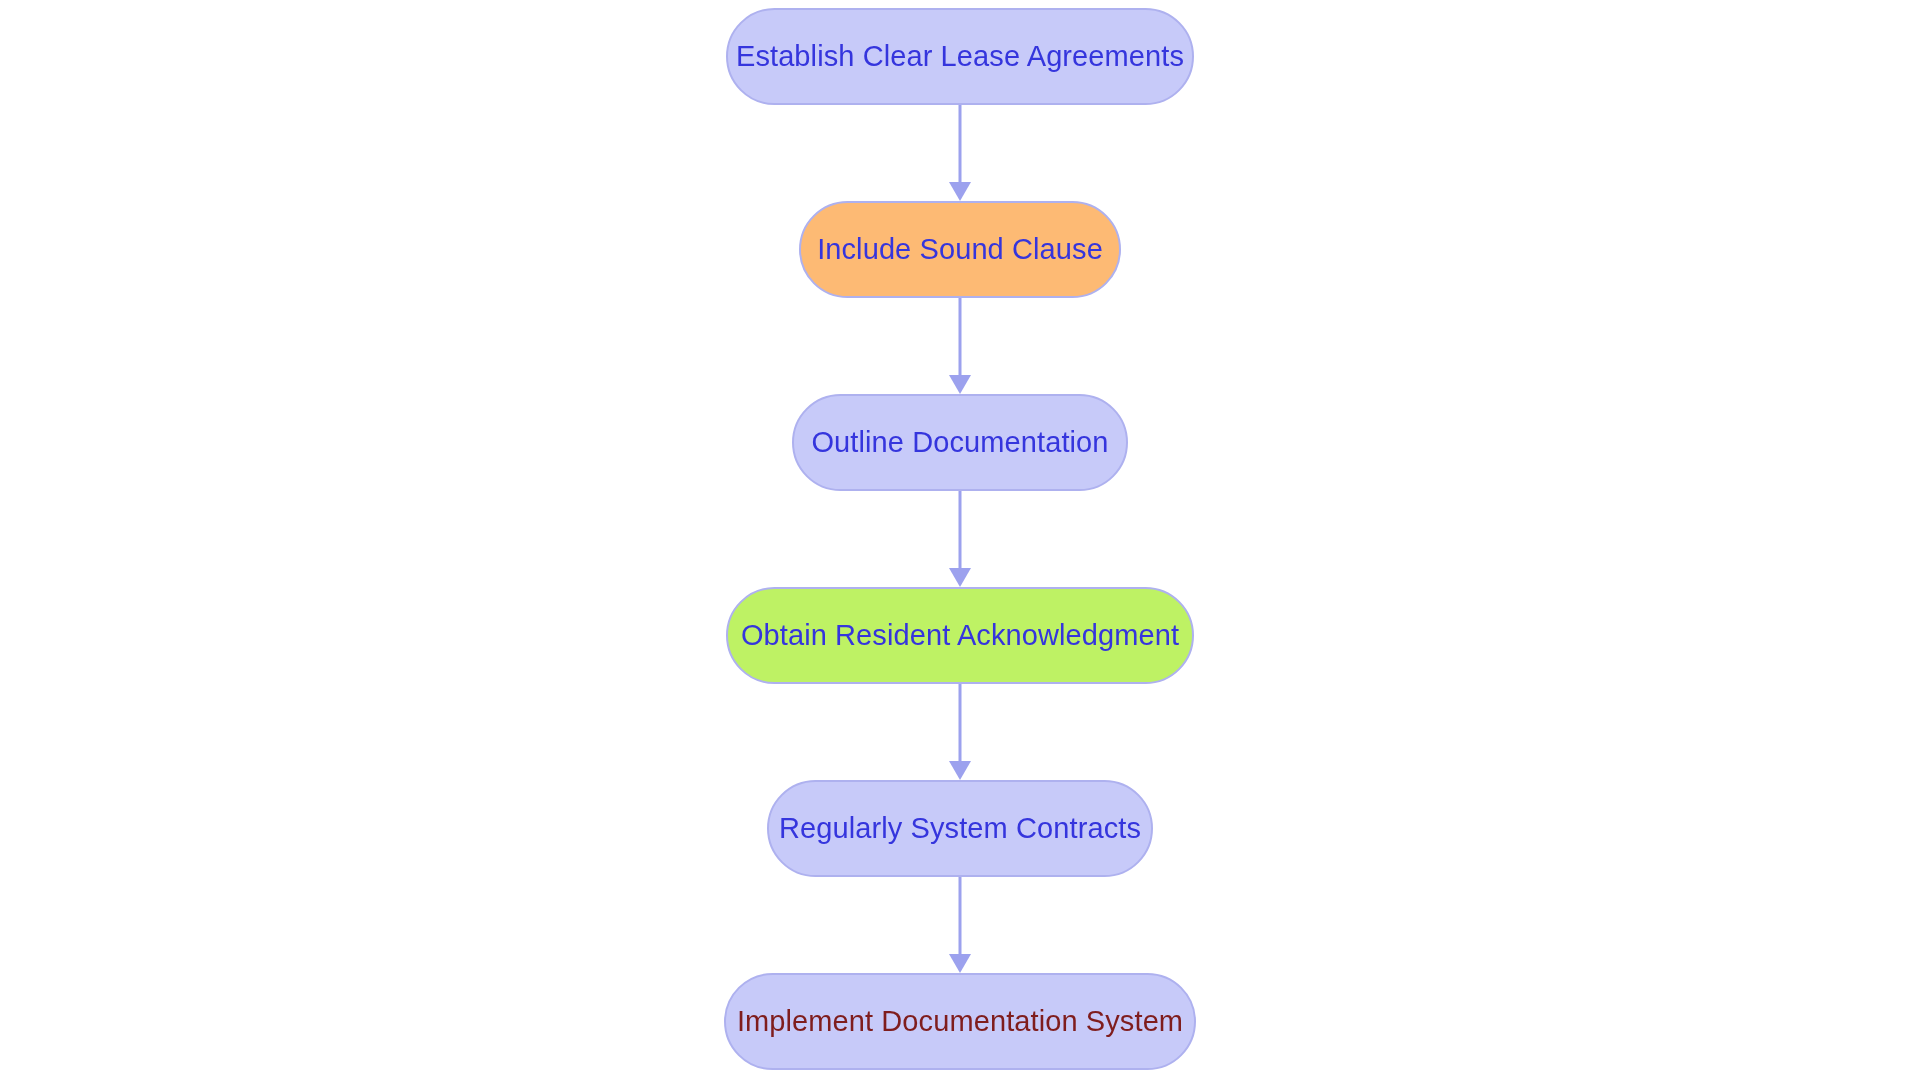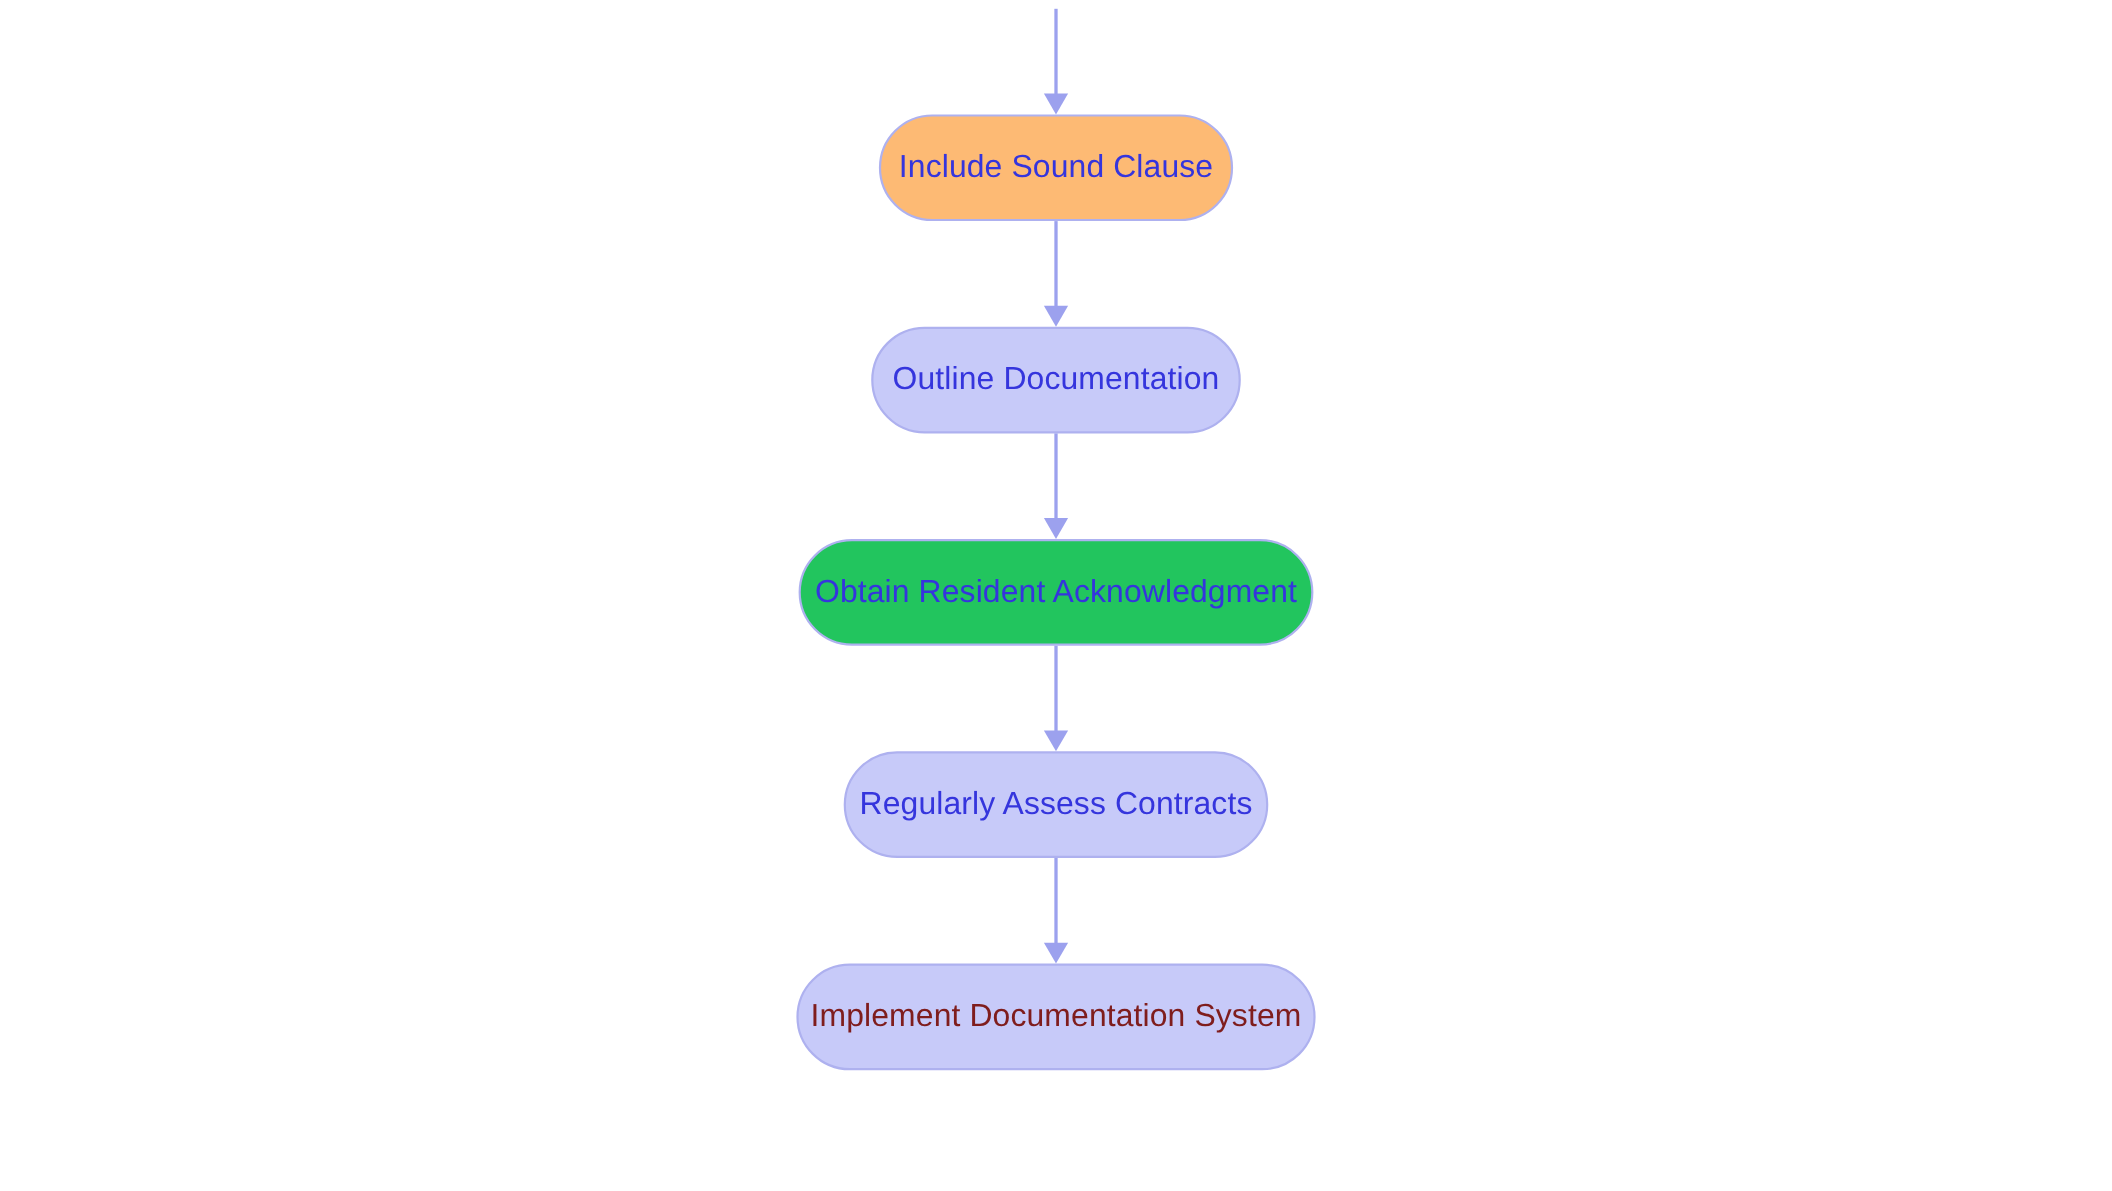--- a/index.html
+++ b/index.html
@@ -85,20 +85,23 @@
     border-right: 11px solid transparent;
     border-top: 19px solid #9ca1ee;
   }
 </style>
 </head>
 <body>
 
 <div id="flowchart" style="background: rgb(255, 255, 255);">
   <div class="flow-column">
 
+    <div class="node" style="width: 468px; background: rgb(199, 202, 249); border-color: rgb(174, 177, 239);">
+      <span class="node-label" style="color: rgb(53, 53, 221);">Establish Clear Lease Agreements</span>
+    </div>
 
     <div class="connector">
       <div class="shaft" style="background: rgb(156, 161, 238);"></div>
       <div class="arrowhead" style="border-top-color: rgb(156, 161, 238);"></div>
     </div>
 
     <div class="node" style="width: 322px; background: #fdba74; border-color: rgb(174, 177, 239);">
       <span class="node-label" style="color: rgb(53, 53, 221);">Include Sound Clause</span>
     </div>
 
@@ -109,31 +112,31 @@
 
     <div class="node" style="width: 336px; background: rgb(199, 202, 249); border-color: rgb(174, 177, 239);">
       <span class="node-label" style="color: rgb(53, 53, 221);">Outline Documentation</span>
     </div>
 
     <div class="connector">
       <div class="shaft" style="background: rgb(156, 161, 238);"></div>
       <div class="arrowhead" style="border-top-color: rgb(156, 161, 238);"></div>
     </div>
 
-    <div class="node" style="width: 468px; background: #22c55e; border-color: rgb(174, 177, 239);">
+    <div class="node" style="width: 468px; background: #bef264; border-color: rgb(174, 177, 239);">
       <span class="node-label" style="color: rgb(53, 53, 221);">Obtain Resident Acknowledgment</span>
     </div>
 
     <div class="connector">
       <div class="shaft" style="background: rgb(156, 161, 238);"></div>
       <div class="arrowhead" style="border-top-color: rgb(156, 161, 238);"></div>
     </div>
 
     <div class="node" style="width: 386px; background: rgb(199, 202, 249); border-color: rgb(174, 177, 239);">
-      <span class="node-label" style="color: rgb(53, 53, 221);">Regularly Assess Contracts</span>
+      <span class="node-label" style="color: rgb(53, 53, 221);">Regularly System Contracts</span>
     </div>
 
     <div class="connector">
       <div class="shaft" style="background: rgb(156, 161, 238);"></div>
       <div class="arrowhead" style="border-top-color: rgb(156, 161, 238);"></div>
     </div>
 
     <div class="node" style="width: 472px; background: rgb(199, 202, 249); border-color: rgb(174, 177, 239);">
       <span class="node-label" style="color: #7f1d1d;">Implement Documentation System</span>
     </div>

